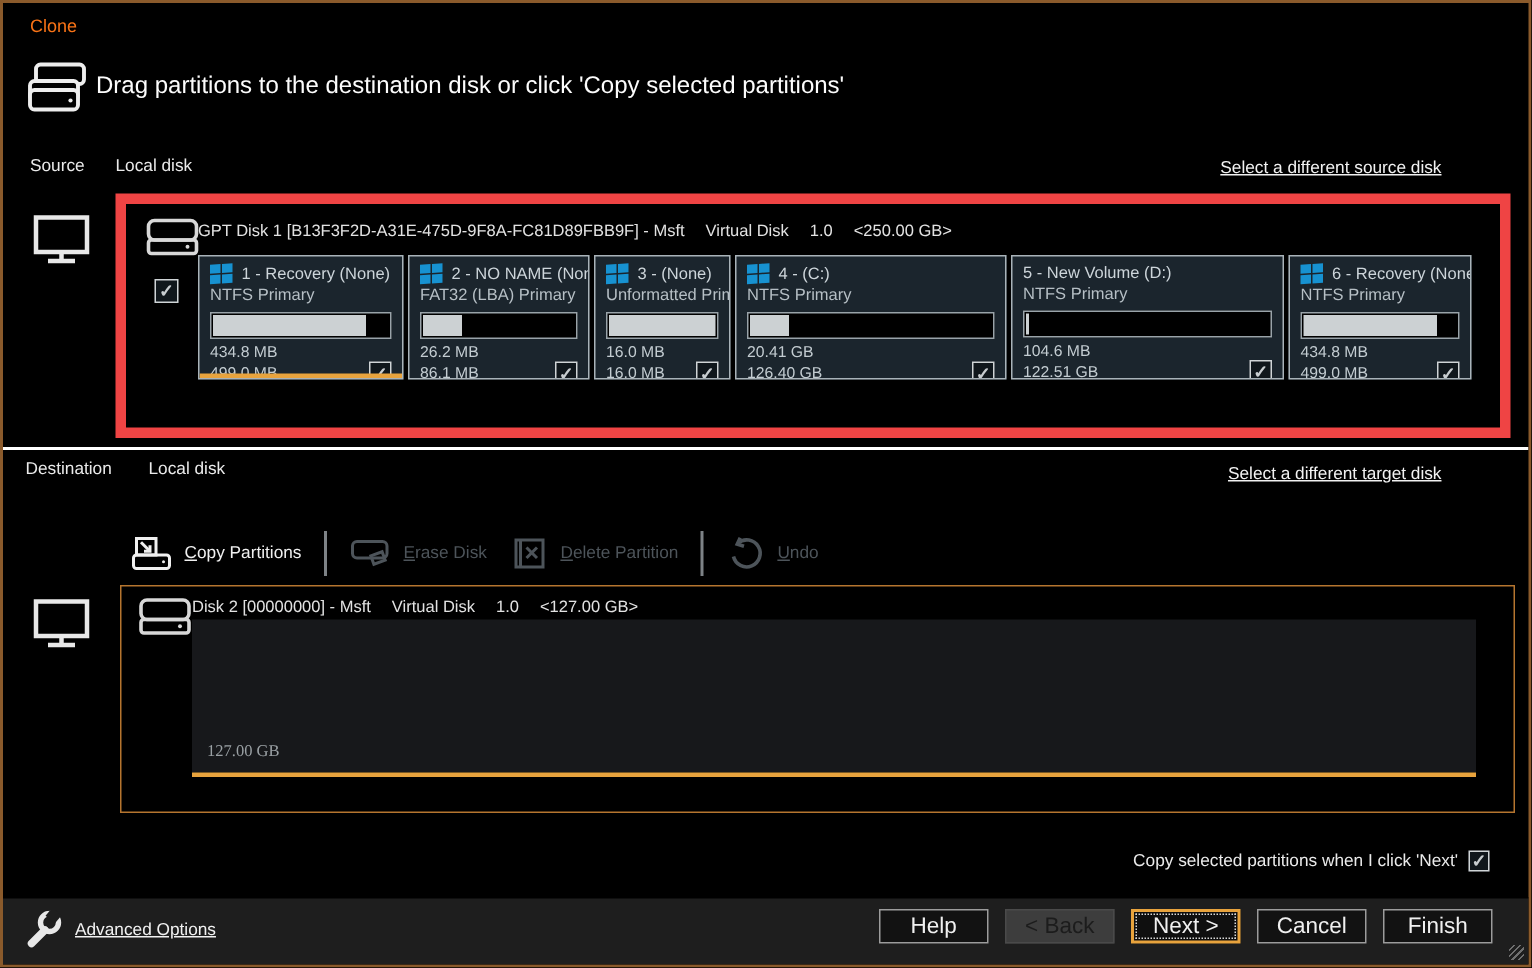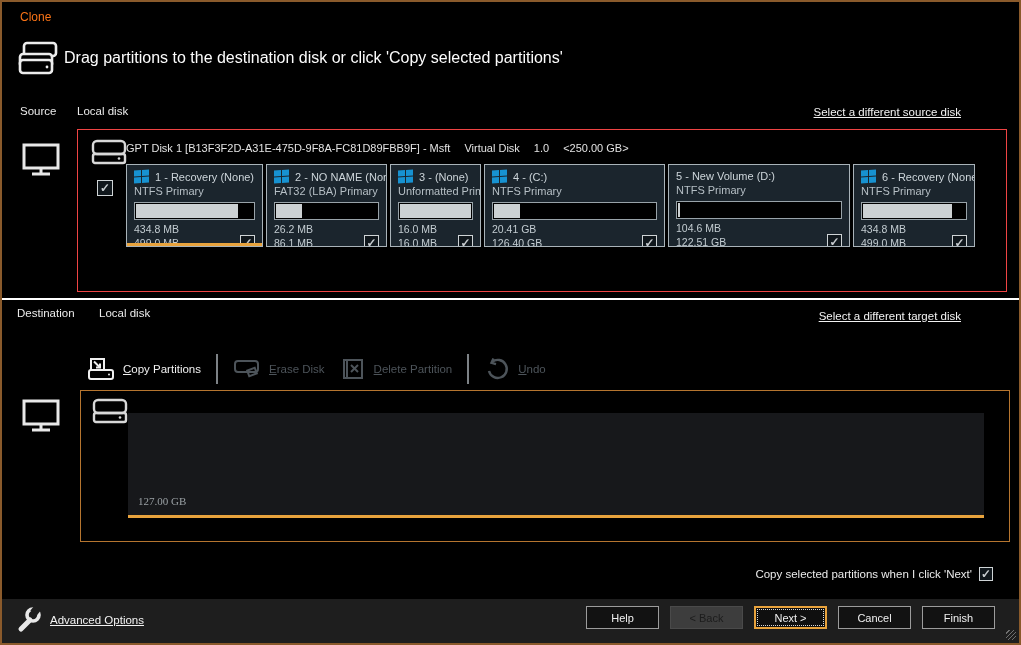--- a/index.html
+++ b/index.html
@@ -12,21 +12,21 @@
   .abs{ position:absolute; }
   .lbl{ font-size:11.5px; color:#eaeaea;text-align:right; }
   .link{ font-size:11.5px; color:#f2f2f2; text-decoration:underline; cursor:pointer; }
 
   .win-title{ left:18px; top:8px; font-size:12px; color:#f97316; }
   .header-icon{ left:15px; top:38px; }
   .header-text{ left:62px; top:47px; font-size:16px; color:#fcfcfc; }
 
   
   .disk-box{ background:#000; }
-  #source-box{ left:75px; top:127px; right:12px; height:163px; border:1px solid #ef4444; }
+  #source-box{ left:75px; top:127px; right:12px; height:163px; border:7px solid #ef4444; }
   #dest-box{ left:78px; top:388px; right:9px; height:152px; border:1px solid #b5752f; }
   .disk-header-text{ font-size:11px; color:#e2e2e2; white-space:nowrap; }
   .disk-header-text span{ margin-right:14px; }
 
   
   #partition-row{ left:48px; top:34px; display:flex; gap:3px; }
   .part-tile{
     position:relative; height:83px; background:#1b252d; border:1px solid #a9b3b9;
     padding:5px 7px 4px 7px; color:#cdd5da; flex:none; overflow:hidden;
   }
@@ -61,21 +61,21 @@
   #dest-free{ position:absolute; left:10px; bottom:8px; font-size:11px; color:#9aa0a4; }
   #dest-underline{ position:absolute; left:47px; right:25px; top:124px; height:3px; background:#e8a33d; }
 
   
   #copy-next-row{ right:26px; top:565px; display:flex; align-items:center; gap:7px; }
   #footer{ left:0; right:0; bottom:0; height:45px; background:#1e1e1e; border-top:1px solid #000; }
   #advanced{ position:absolute; left:14px; top:8px; display:flex; align-items:center; gap:8px; cursor:pointer; }
   #btn-row{ position:absolute; left:584px; top:7px; display:flex; gap:11px; }
   .ftr-btn{
     width:73px; height:23px; background:#121212; border:1px solid #9c9c9c; color:#f0f0f0;
-    font-size:11px; display:flex; align-items:center; justify-content:center;
+    font-size:15px; display:flex; align-items:center; justify-content:center;
     font-family:"Liberation Sans", sans-serif; cursor:pointer;
   }
   .ftr-btn.disabled{ background:#3d3d3d; border-color:#4a4a4a; color:#1c1c1c; cursor:default; }
   .ftr-btn.default{ border:2px solid #e8a33d; outline:1px dotted #d8d8d8; outline-offset:-4px; background:#0f0f0f; }
   #resize-grip{ position:absolute; right:3px; bottom:3px; width:10px; height:10px;
     background:repeating-linear-gradient(135deg, transparent 0 2px, #6f6f6f 2px 3px); cursor:nwse-resize; }
 
   svg{ display:block; }
 </style>
 </head>
@@ -324,20 +324,23 @@
   </div>
 
   <div id="dest-box" class="abs disk-box">
     <div class="abs" style="left:10px; top:6px;">
       <svg width="38" height="30" viewBox="0 0 38 30" fill="none" stroke="#d8d8d8" stroke-width="2.4">
         <rect x="3" y="3" width="32" height="13" rx="4"></rect>
         <rect x="3" y="16" width="32" height="9" rx="2"></rect>
         <circle cx="29" cy="20.5" r="1.3" fill="#d8d8d8" stroke="none"></circle>
       </svg>
     </div>
+    <div class="abs disk-header-text" style="left:47px; top:8px;">
+      <span>Disk 2 [00000000] - Msft</span><span>Virtual Disk</span><span>1.0</span><span>&lt;127.00 GB&gt;</span>
+    </div>
     <div id="dest-panel">
       <div id="dest-free">127.00 GB</div>
     </div>
     <div id="dest-underline"></div>
   </div>
 
   <div id="copy-next-row" class="abs">
     <span class="lbl">Copy selected partitions when I click 'Next'</span>
     <span class="cb" style="width:14px; height:14px;">
       <span id="copy-next-check" style="visibility: visible;">✓</span>

